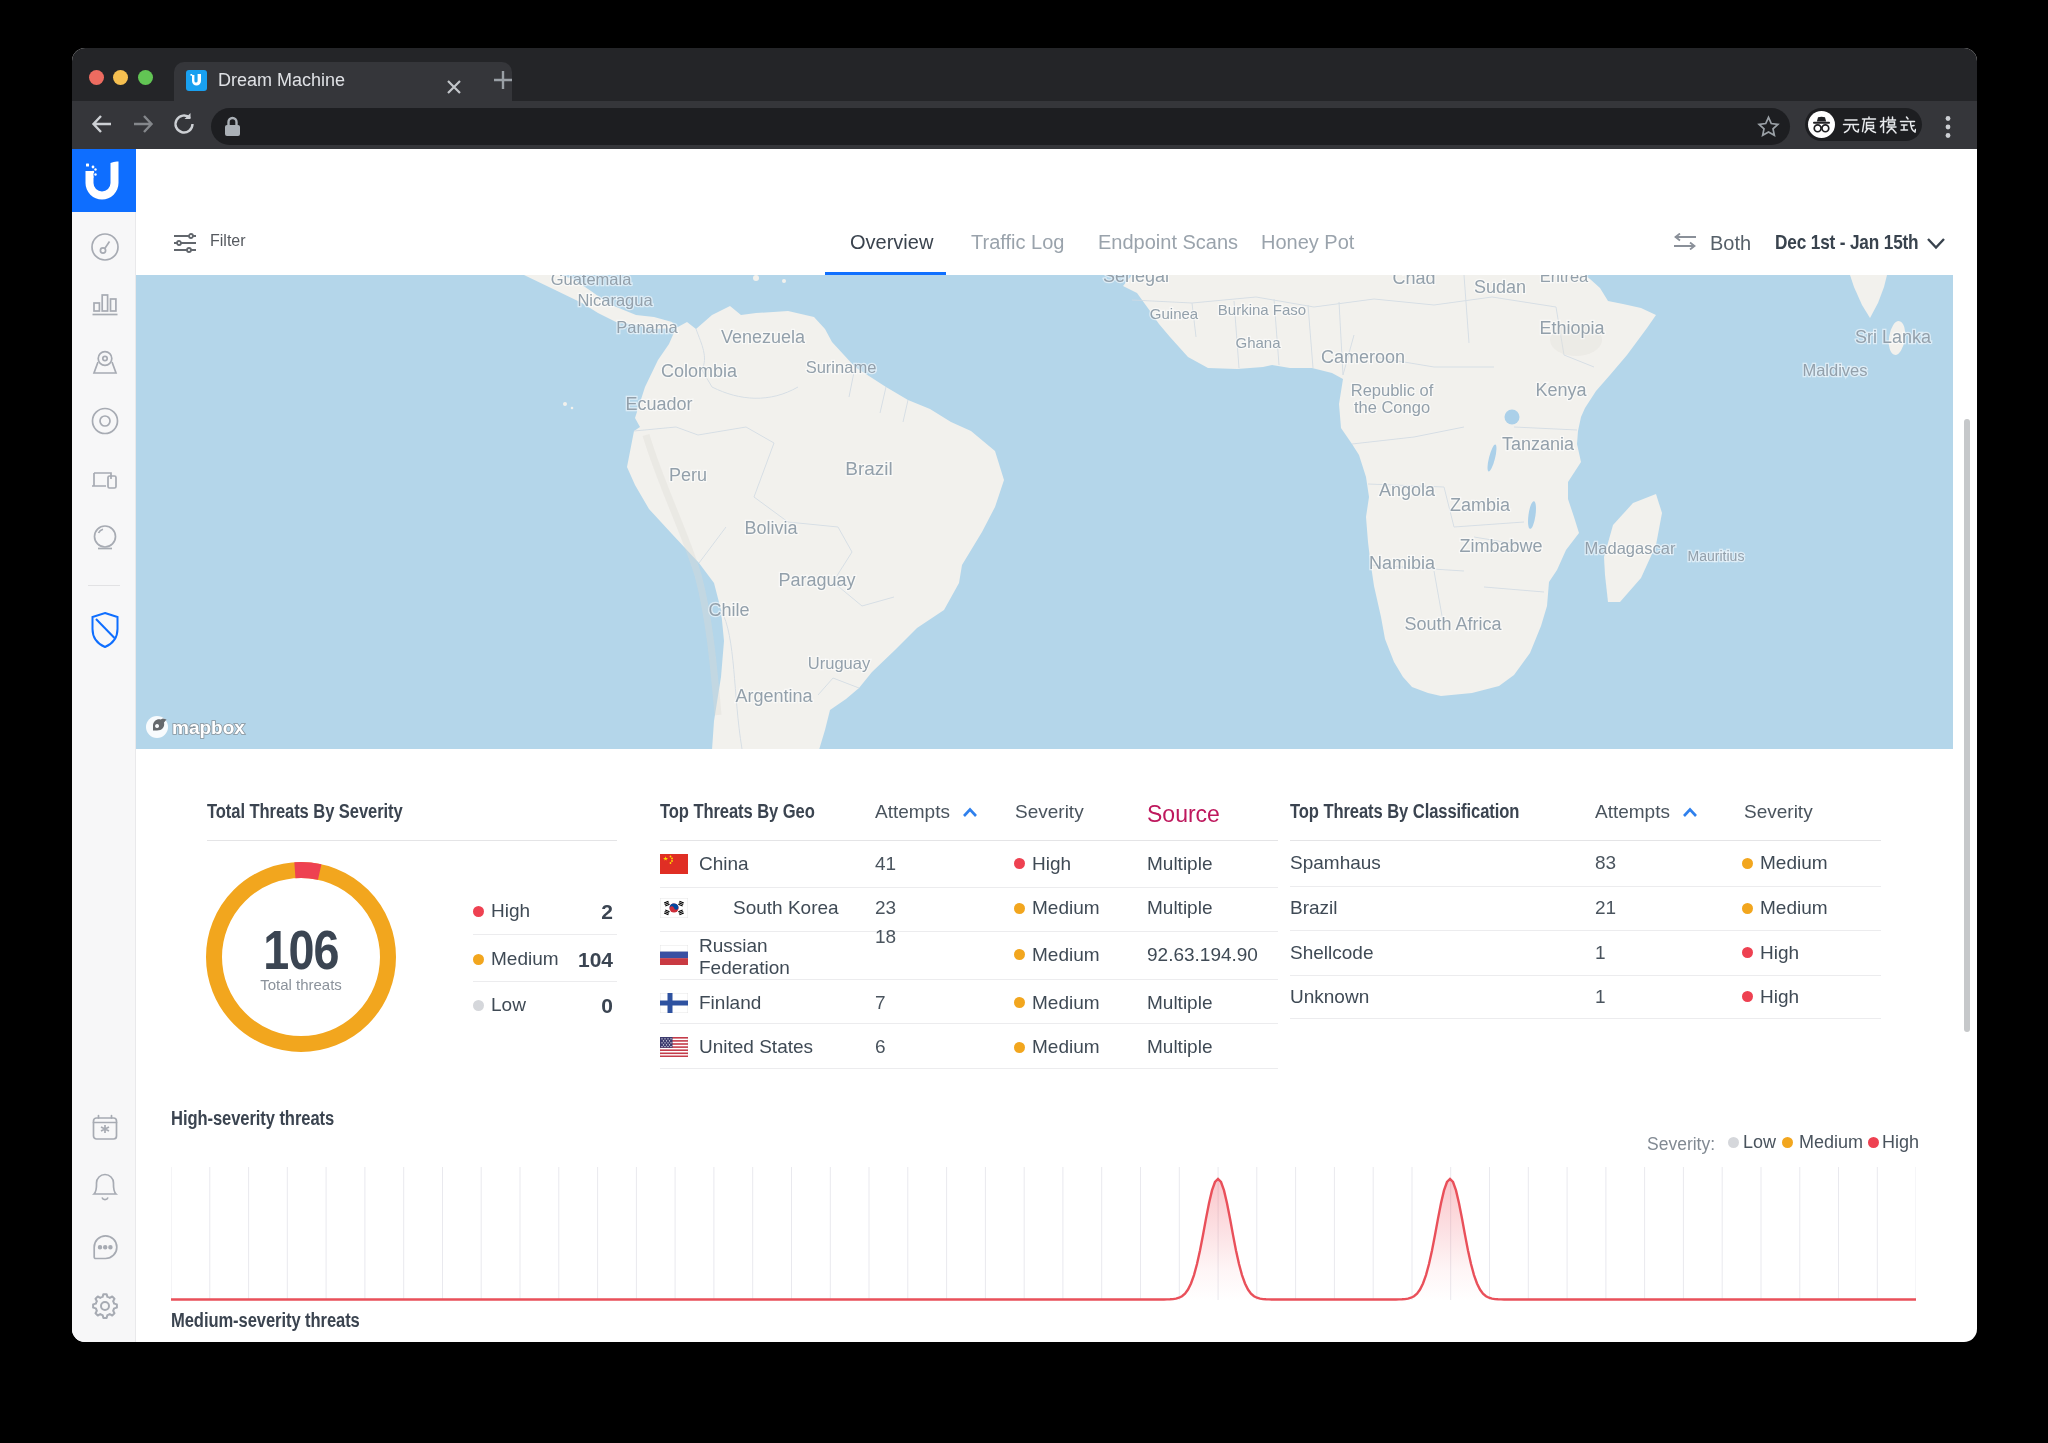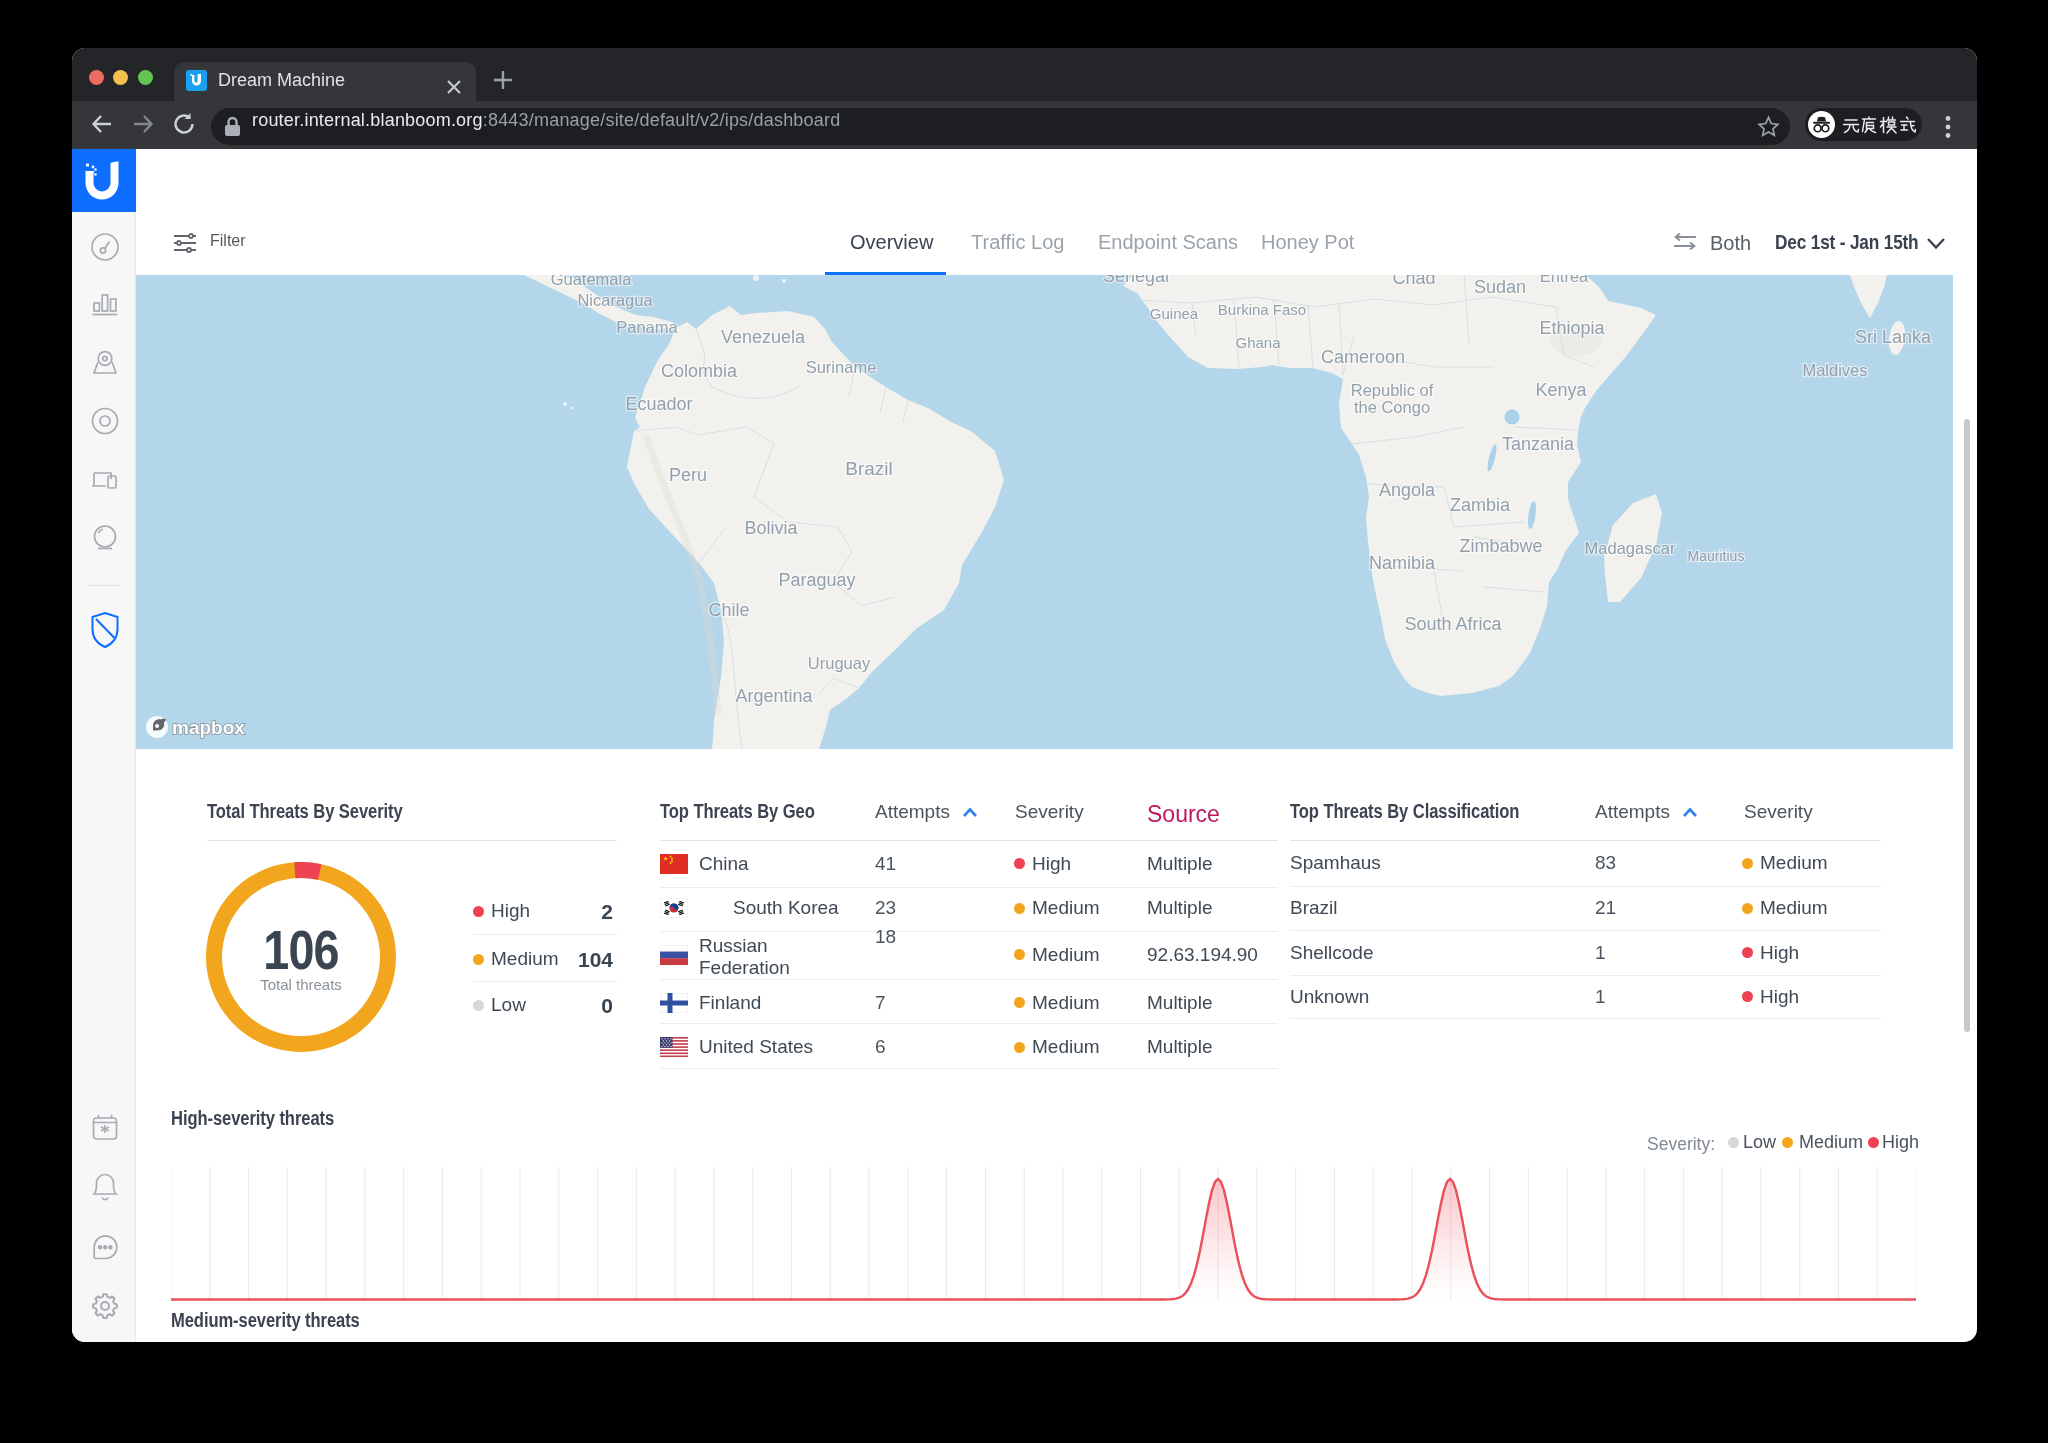--- a/index.html
+++ b/index.html
@@ -2,21 +2,21 @@
 <html><head>
 <meta charset="utf-8">
 <style>
 * { margin:0; padding:0; box-sizing:border-box; }
 html,body { width:2048px; height:1443px; background:#000; font-family:"Liberation Sans", sans-serif; overflow:hidden; }
 #win { position:absolute; left:72px; top:48px; width:1905px; height:1294px; border-radius:13px; overflow:hidden; background:#fff; }
 .abs { position:absolute; }
 
 #tabbar { position:absolute; left:0; top:0; width:1905px; height:53px; background:#242528; }
 .light { position:absolute; top:21.5px; width:15px; height:15px; border-radius:50%; }
-#tab { position:absolute; left:102px; top:14px; width:302px; height:39px; background:#35363a; border-radius:10px 10px 0 0;padding-left:19px; }
+#tab { position:absolute; left:102px; top:14px; width:338px; height:39px; background:#35363a; border-radius:10px 10px 0 0;padding-left:19px; }
 #favicon { position:absolute; left:12px; top:8px; width:21px; height:21px; border-radius:3px; background:#19a0f0; }
 #tabtitle { position:absolute; left:44px; top:8px; font-size:18px; color:#dfe1e5; }
 #toolbar { position:absolute; left:0; top:53px; width:1905px; height:48px; background:#35363a; }
 #omnibox { position:absolute; left:139px; top:7px; width:1579px; height:37px; border-radius:18.5px; background:#1d1e21; }
 .navic { position:absolute; top:10px; }
 #urltext { position:absolute; left:180px; top:9px; font-size:18px; color:#e8eaed; white-space:nowrap; letter-spacing:0.2px;}
 #urltext span { color:#9aa0a6; }
 #incog { position:absolute; left:1733px; top:7px; width:117px; height:33px; border-radius:17px; background:#1d1e21; }
 #incog .circ { position:absolute; left:3px; top:3px; width:27px; height:27px; border-radius:50%; background:#fff; }
 
@@ -66,21 +66,20 @@
       </svg>
     <svg class="navic" style="left:99px;" width="26" height="26" viewBox="0 0 26 26">
         <path d="M21.5 13 A 8.5 8.5 0 1 1 19 7" stroke="#cdd0d4" stroke-width="2.4" fill="none"></path>
         <path d="M19.5 2 V8 H13.5 Z" fill="#cdd0d4"></path>
       </svg>
     <div id="omnibox"></div>
     <svg class="abs" style="left:151px; top:15px;" width="19" height="22" viewBox="0 0 19 22">
         <rect x="2" y="9" width="15" height="11" rx="2" fill="#aab0b6"></rect>
         <path d="M5.5 9 V6 a4 4 0 0 1 8 0 V9" stroke="#aab0b6" stroke-width="2.4" fill="none"></path>
       </svg>
-    <div id="urltext">router.internal.blanboom.org<span>:8443/manage/site/default/v2/ips/dashboard</span></div>
     <svg class="abs" style="left:1685px; top:14px;" width="23" height="23" viewBox="0 0 24 24">
         <path d="M12 2.5 L14.9 8.9 L21.8 9.7 L16.7 14.4 L18.1 21.2 L12 17.8 L5.9 21.2 L7.3 14.4 L2.2 9.7 L9.1 8.9 Z" fill="none" stroke="#9aa0a6" stroke-width="1.8"></path>
       </svg>
     <div id="incog">
       <div class="circ"></div>
       <svg class="abs" style="left:7px; top:8px;" width="19" height="17" viewBox="0 0 24 22">
         <path d="M6 7 L7.5 1.5 Q12 0.2 16.5 1.5 L18 7 Z" fill="#202124"></path>
         <rect x="1" y="7.6" width="22" height="2.4" rx="1.2" fill="#202124"></rect>
         <circle cx="7" cy="16" r="4.4" fill="none" stroke="#202124" stroke-width="2.2"></circle>
         <circle cx="17" cy="16" r="4.4" fill="none" stroke="#202124" stroke-width="2.2"></circle>

